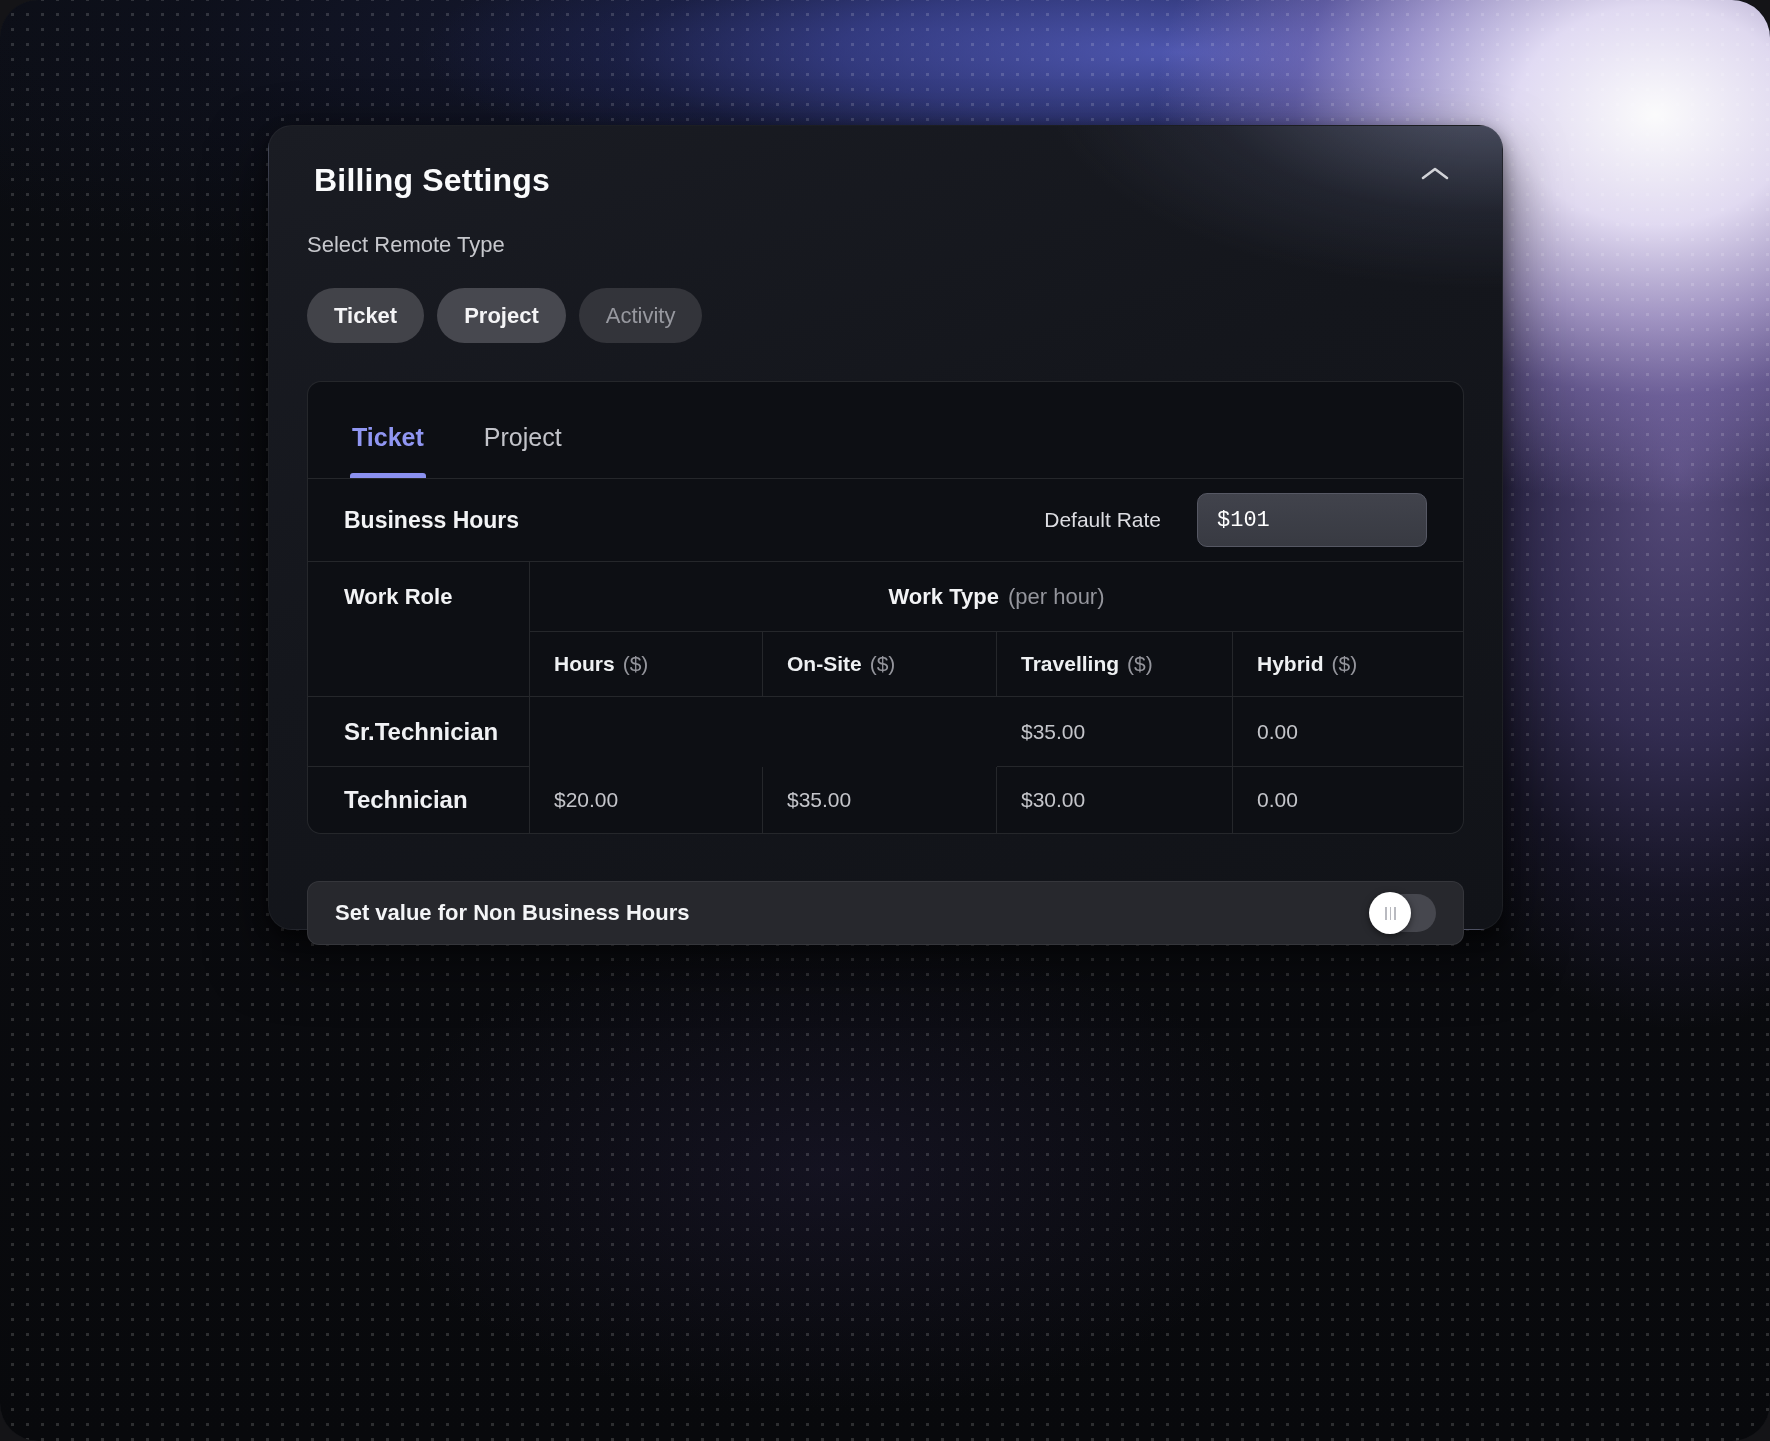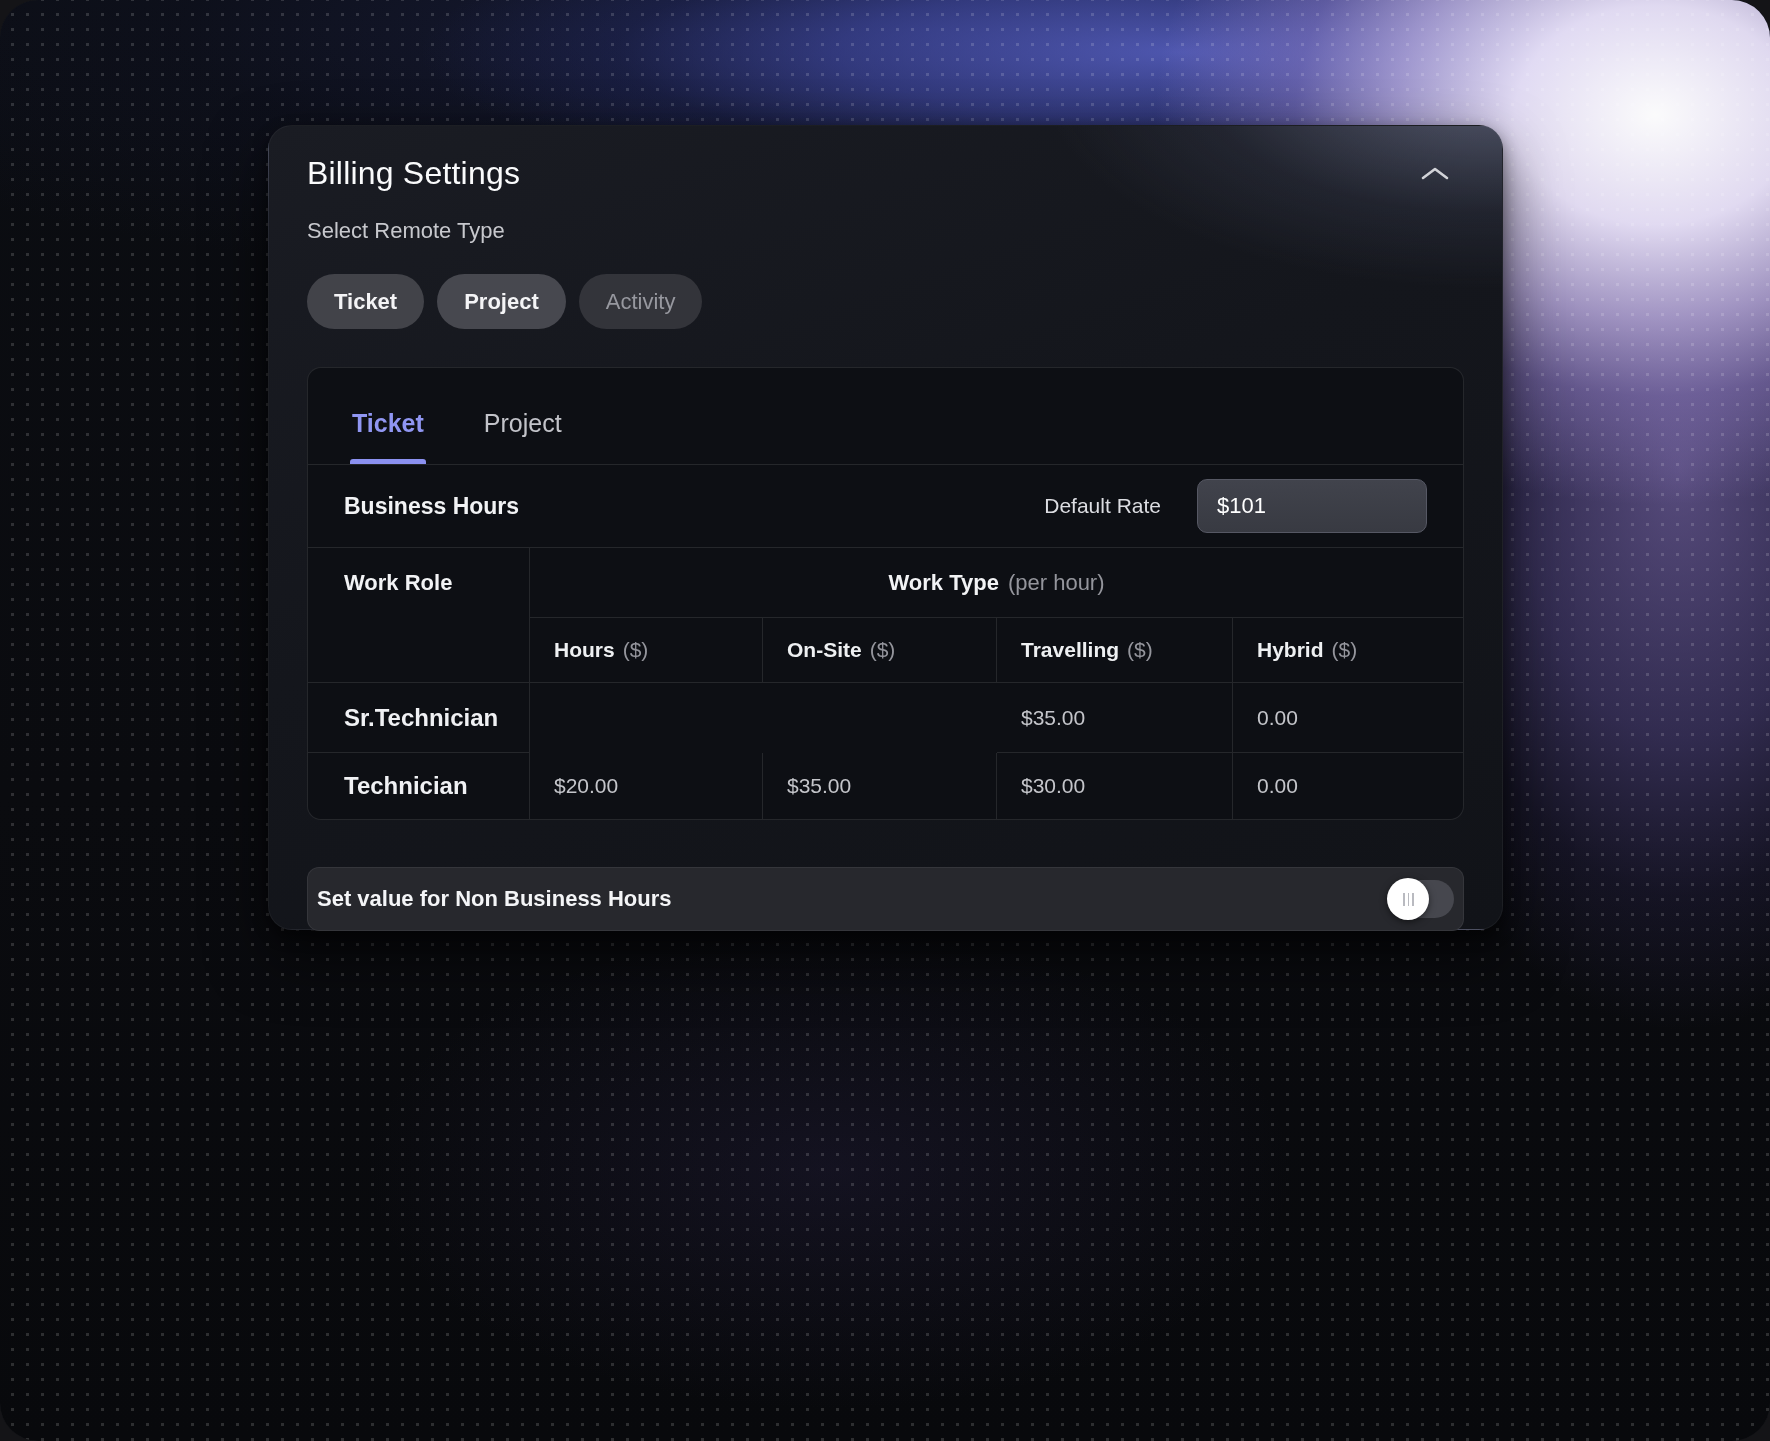--- a/index.html
+++ b/index.html
@@ -37,21 +37,21 @@
   .panel{
     position:absolute;left:268px;top:125px;width:1235px;height:805px;
     box-sizing:border-box;padding:28px 38px 20px;border-radius:24px;
     background:
       radial-gradient(640px 300px at 99% -6%, rgba(150,157,192,0.52) 0%, rgba(82,88,116,0.20) 45%, rgba(30,33,44,0) 70%),
       linear-gradient(160deg,#1a1c23 0%, #14161c 45%, #111318 100%);
     border:1px solid rgba(255,255,255,0.045);
     box-shadow:0 26px 60px rgba(0,0,0,0.55), 0 6px 16px rgba(0,0,0,0.4);
   }
   .panel-header{display:flex;justify-content:space-between;align-items:flex-start;}
-  .title{margin:0;font-size:32px;line-height:38px;font-weight:400;color:#fafbfc;letter-spacing:0.2px;}
+  .title{margin:7px;font-size:32px;line-height:38px;font-weight:700;color:#fafbfc;letter-spacing:0.2px;}
   .collapse-btn{background:none;border:none;padding:10px 6px;margin:2px 8px 0 0;cursor:pointer;}
   .chev{display:block;width:30px;height:15px;fill:none;stroke:#d2d3d8;stroke-width:2.6;stroke-linecap:round;stroke-linejoin:round;}
 
   .subtitle{margin-top:26px;font-size:22px;color:#c7c8cd;}
 
   .pills{margin-top:30px;display:flex;gap:13px;}
   .pill{
     height:55px;padding:0 27px;border:none;border-radius:28px;cursor:pointer;
     font-family:inherit;font-size:22px;background:#33343a;color:#97989f;
   }
@@ -74,21 +74,21 @@
     border-radius:3px 3px 0 0;background:var(--accent);}
 
   .bh-row{display:flex;align-items:center;height:82px;padding:0 36px;border-bottom:1px solid var(--line);}
   .bh-label{font-size:23px;font-weight:700;color:#f2f3f5;}
   .rate-group{margin-left:auto;display:flex;align-items:center;gap:36px;}
   .rate-label{font-size:21px;color:#dcdde2;}
   .rate-input{
     width:230px;height:54px;box-sizing:border-box;border-radius:10px;
     background:linear-gradient(180deg,#41434c,#383a42);
     border:1px solid #565864;color:#ffffff;font-size:22px;padding:0 19px;
-    font-family:Liberation Sans, sans-serif;outline:none;
+    font-family:Liberation Mono, monospace;outline:none;
   }
 
   .table{display:grid;grid-template-columns:222px 233px 234px 236px 1fr;
     grid-template-rows:70px 65px 70px 66px;font-size:21px;}
   .cell{display:flex;align-items:center;padding:0 24px;color:#c4c5ca;
     border-right:1px solid var(--line);box-sizing:border-box;min-width:0;}
   .cell.last{border-right:none;text-align:center;}
   .corner{grid-row:1/3;grid-column:1;align-items:flex-start;
     padding:22px 24px 0 36px;border-bottom:1px solid var(--line);
     font-weight:700;color:#f2f3f5;font-size:22px;}
@@ -100,21 +100,21 @@
   .s-name{font-weight:700;color:#eef0f2;}
   .c2{grid-column:2}.c3{grid-column:3}.c4{grid-column:4}.c5{grid-column:5}
   .r3{grid-row:3;border-bottom:1px solid var(--line);}
   .r4{grid-row:4;}
   .role{grid-column:1;font-weight:700;color:#f0f1f4;padding-left:36px;font-size:24px;}
 
   
   .toggle-row{
     margin-top:47px;height:62px;box-sizing:content-box;
     background:#27282d;border:1px solid rgba(255,255,255,0.065);border-radius:12px;
-    display:flex;align-items:center;justify-content:space-between;padding:0 9px;
+    display:flex;align-items:center;justify-content:space-between;padding:0 27px;
   }
   .toggle-label{font-size:22px;font-weight:700;color:#f4f5f7;}
   .switch{position:relative;width:66px;height:38px;border-radius:19px;background:#46474e;cursor:pointer;}
   .knob{position:absolute;left:-1px;top:-2px;width:42px;height:42px;border-radius:50%;
     background:#ffffff;box-shadow:0 2px 7px rgba(0,0,0,0.5);
     display:flex;align-items:center;justify-content:center;}
   .grip{width:11px;height:13px;
     background-image:repeating-linear-gradient(90deg,#b9bac0 0 1.8px, rgba(0,0,0,0) 1.8px 4.6px);}
 </style>
 </head>

